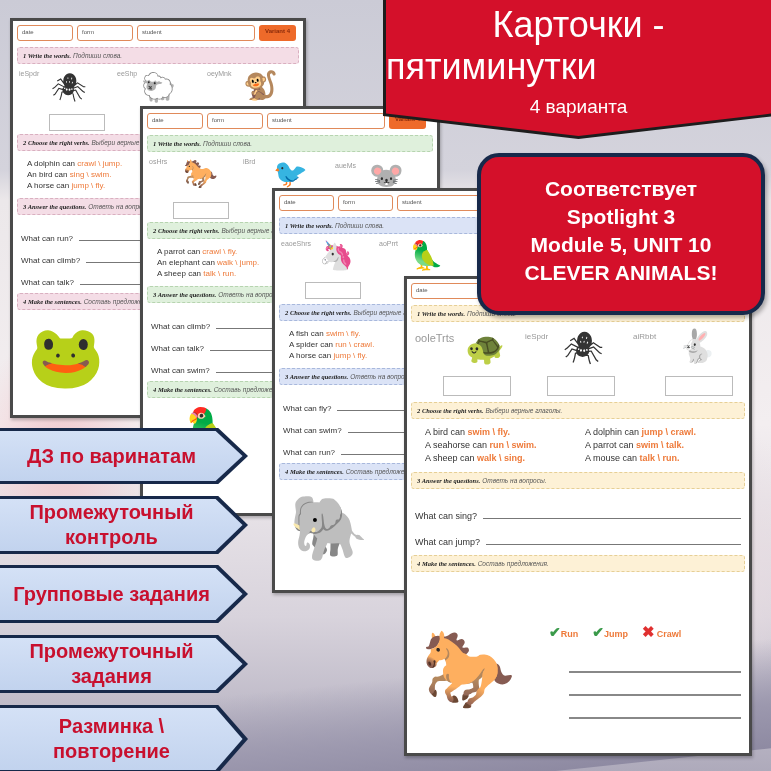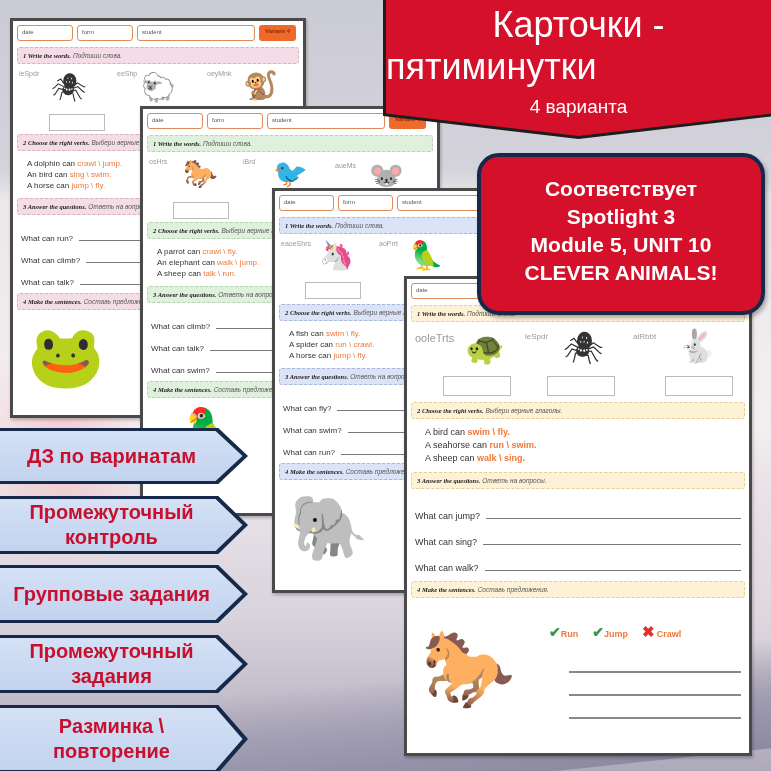--- a/index.html
+++ b/index.html
@@ -235,33 +235,34 @@
     <div class="ans-box" style="left:140px; top:50px; width:68px; height:20px"></div>
     <div class="ans-box" style="left:258px; top:50px; width:68px; height:20px"></div>
   </div>
   <div class="sec yellow"><b>2 Choose the right verbs.</b> <span class="ru">Выбери верные глаголы.</span></div>
   <div style="display:flex; padding: 3px 18px; font-size:9px; line-height:13px;">
     <div style="width:160px">
       <div><span>A bird can </span><span class="opt" style="color:#ee7a3a;font-weight:bold">swim \ fly.</span></div>
       <div><span>A seahorse can </span><span class="opt" style="color:#ee7a3a;font-weight:bold">run \ swim.</span></div>
       <div><span>A sheep can </span><span class="opt" style="color:#ee7a3a;font-weight:bold">walk \ sing.</span></div>
     </div>
+    <div>
+      <div><span>A dolphin can </span><span class="opt" style="color:#ee7a3a;font-weight:bold">jump \ crawl.</span></div>
+      <div><span>A parrot can </span><span class="opt" style="color:#ee7a3a;font-weight:bold">swim \ talk.</span></div>
+      <div><span>A mouse can </span><span class="opt" style="color:#ee7a3a;font-weight:bold">talk \ run.</span></div>
+    </div>
   </div>
   <div class="sec yellow"><b>3 Answer the questions.</b> <span class="ru">Ответь на вопросы.</span></div>
   <div class="qs" style="font-size:9px; padding: 2px 8px 4px 8px;">
     <div class="q" style="height:26px">
+        <span>What can sing?</span>
+        <span class="line"></span>
+      </div>
+    <div class="q" style="height:26px">
         <span>What can jump?</span>
-        <span class="line"></span>
-      </div>
-    <div class="q" style="height:26px">
-        <span>What can sing?</span>
-        <span class="line"></span>
-      </div>
-    <div class="q" style="height:26px">
-        <span>What can walk?</span>
         <span class="line"></span>
       </div>
   </div>
   <div class="sec yellow"><b>4 Make the sentences.</b> <span class="ru">Составь предложения.</span></div>
   <div style="position:absolute; left:142px; top:344px; display:flex; gap:14px; align-items:center;">
     <span><span class="check">✔</span><span class="mk-label">Run</span></span>
     <span><span class="check">✔</span><span class="mk-label">Jump</span></span>
     <span><span class="cross">✖</span> <span class="mk-label">Crawl</span></span>
   </div>
   <div class="animal" style="left:14px; top:352px; font-size:76px;">🐎</div>

